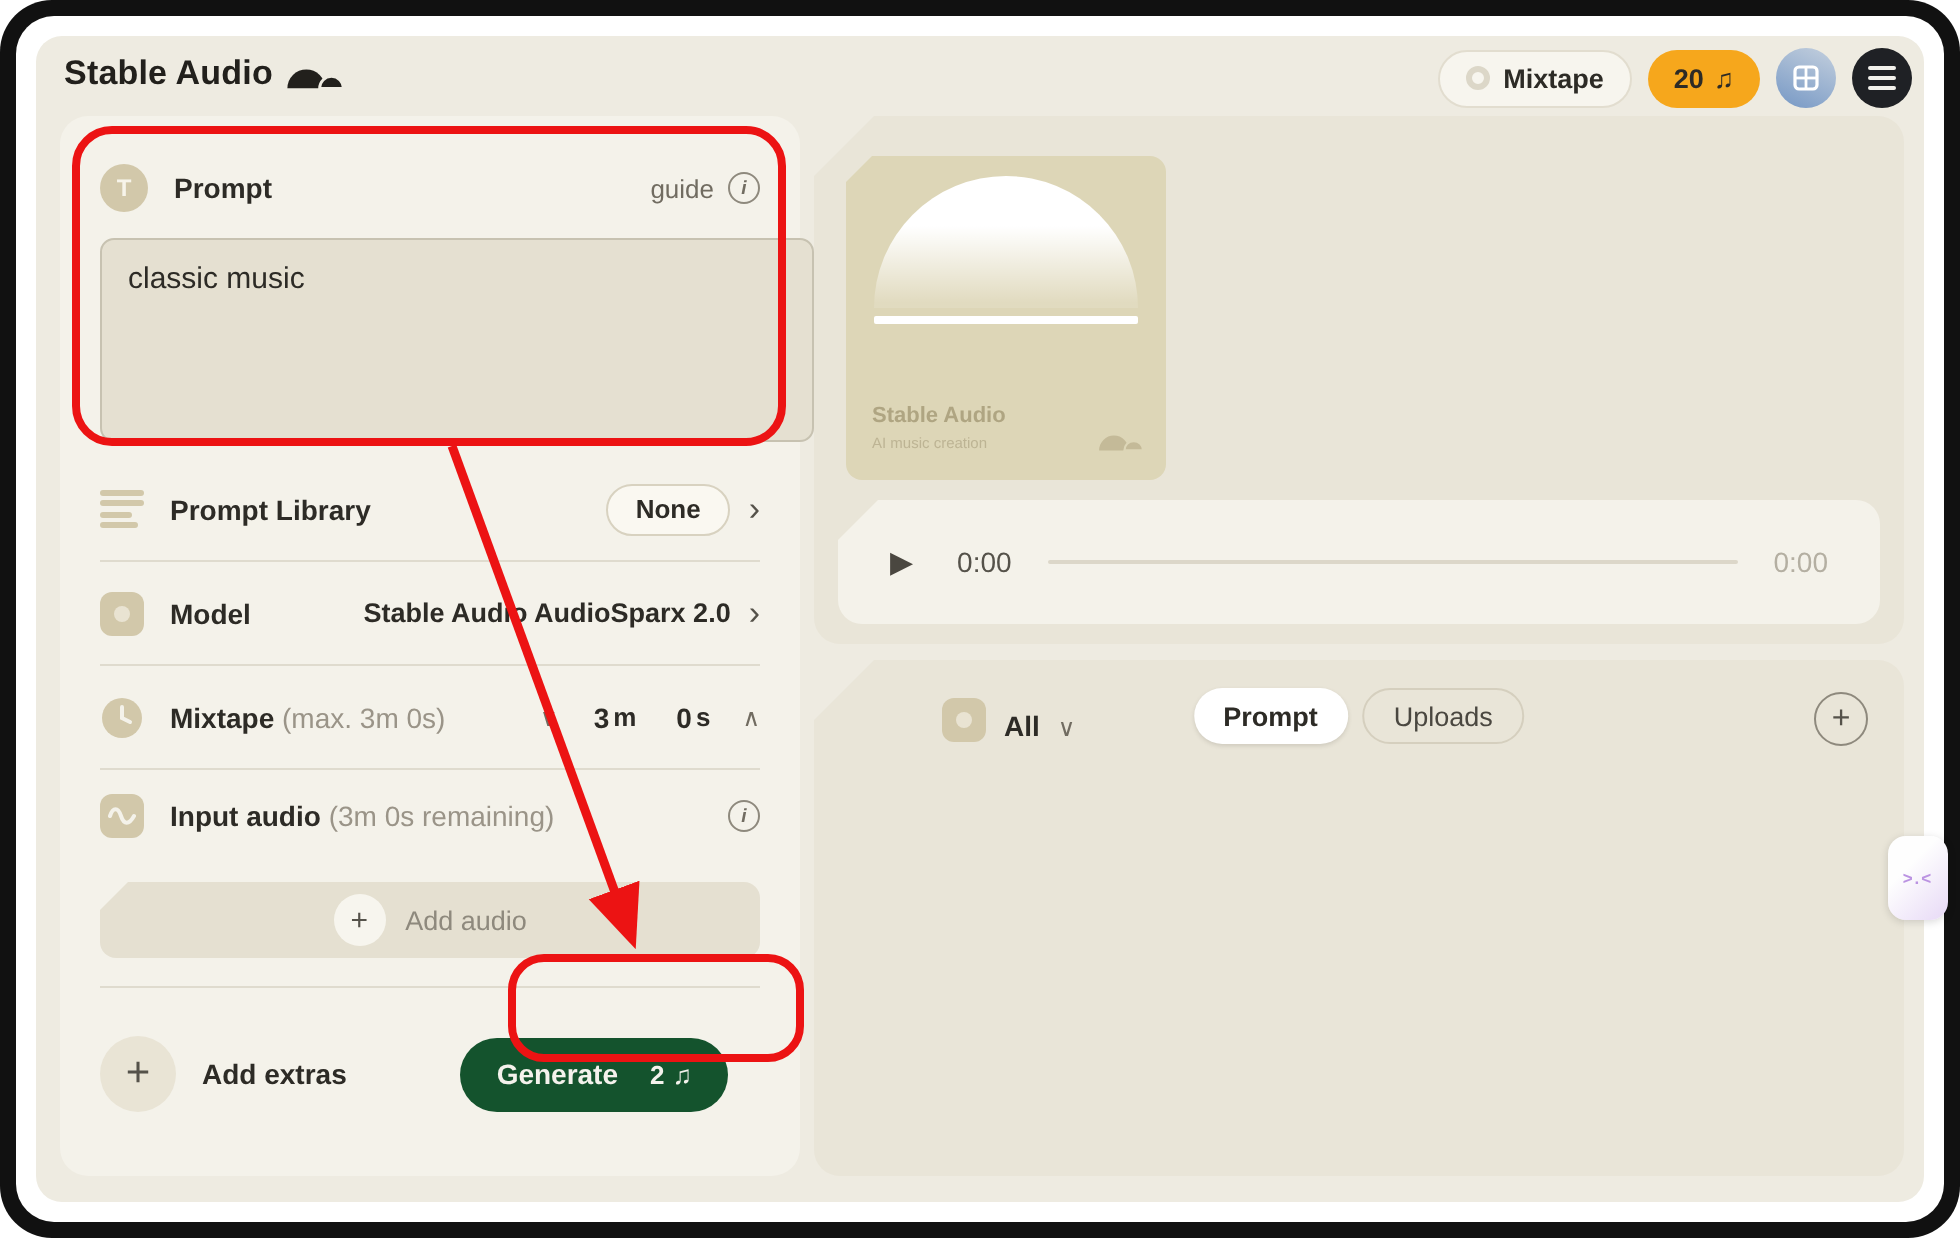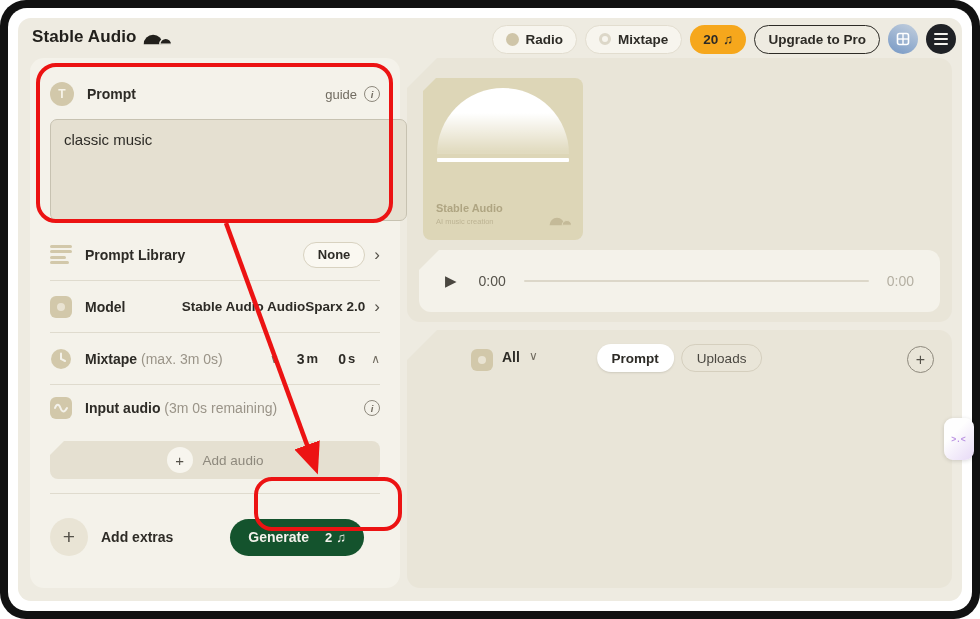--- a/index.html
+++ b/index.html
@@ -85,21 +85,21 @@
           display:flex;align-items:center;padding:0 26px;}
   .player .notch3{position:absolute;left:0;top:0;width:0;height:0;
           border-top:20px solid #e9e5d8;border-right:20px solid transparent;}
   .play-tri{font-size:15px;color:#4a4740;margin-right:22px;}
   .time-cur{font-size:14px;color:#55524a;}
   .track{flex:1;height:2px;background:#dcd7c9;border-radius:2px;margin:0 18px;}
   .time-total{font-size:14px;color:#b4afa2;}
 
   .hist-panel{position:absolute;left:389px;top:312px;width:545px;height:258px;background:#e9e5d8;border-radius:13px;}
   .hist-head{position:relative;display:flex;align-items:center;padding:16px 18px 0 16px;}
-  .filter{display:flex;align-items:flex-start;gap:9px;padding-left:48px;}
+  .filter{display:flex;align-items:flex-end;gap:9px;padding-left:48px;}
   .filter-label{font-size:14px;font-weight:700;color:#2d2b26;}
   .tabs{position:absolute;left:50%;transform:translateX(-50%);top:14px;display:flex;gap:7px;align-items:center;}
   .tab{height:28px;padding:0 15px;border-radius:999px;display:flex;align-items:center;font-size:13.5px;}
   .tab.active{background:#ffffff;color:#2d2b26;font-weight:700;box-shadow:0 1px 2px rgba(90,85,70,.18);}
   .tab.inactive{border:1.3px solid #d5cfbe;color:#4a4740;font-weight:400;}
   .plus-outline{margin-left:auto;width:27px;height:27px;border-radius:50%;border:1.3px solid #8e897d;
           color:#55524a;display:flex;align-items:center;justify-content:center;font-size:16px;font-weight:300;}
 
   
   .handle{position:absolute;right:-12px;top:400px;width:30px;height:42px;border-radius:9px;
@@ -123,33 +123,26 @@
     <div class="logo">
       <span class="logo-text">Stable Audio</span>
       <svg width="28" height="15" viewBox="0 0 40 21">
         <path d="M1,20 A13.5,13.5 0 0 1 28,20 Z" fill="#22201c"></path>
         <path d="M24,20 A8.5,8.5 0 0 1 41,20 Z" fill="#22201c" stroke="#eeebe1" stroke-width="2"></path>
       </svg>
     </div>
 
     <div class="controls">
       <div class="pill">
-        <span class="dot-tan"></span>
-        <span>Radio</span>
-      </div>
-      <div class="pill">
         <span class="donut"></span>
         <span>Mixtape</span>
       </div>
       <div class="pill credits">
         <span>20</span>
         <span>♫</span>
-      </div>
-      <div class="pill upgrade">
-        <span>Upgrade to Pro</span>
       </div>
       <div class="round-btn grid-btn">
         <svg width="14" height="14" viewBox="0 0 14 14">
           <rect x="1.5" y="1.5" width="11" height="11" rx="2" fill="none" stroke="#ffffff" stroke-width="1.6"></rect>
           <line x1="7" y1="1.5" x2="7" y2="12.5" stroke="#ffffff" stroke-width="1.4"></line>
           <line x1="1.5" y1="7" x2="12.5" y2="7" stroke="#ffffff" stroke-width="1.4"></line>
         </svg>
       </div>
       <div class="round-btn menu-btn">
         <span></span>

